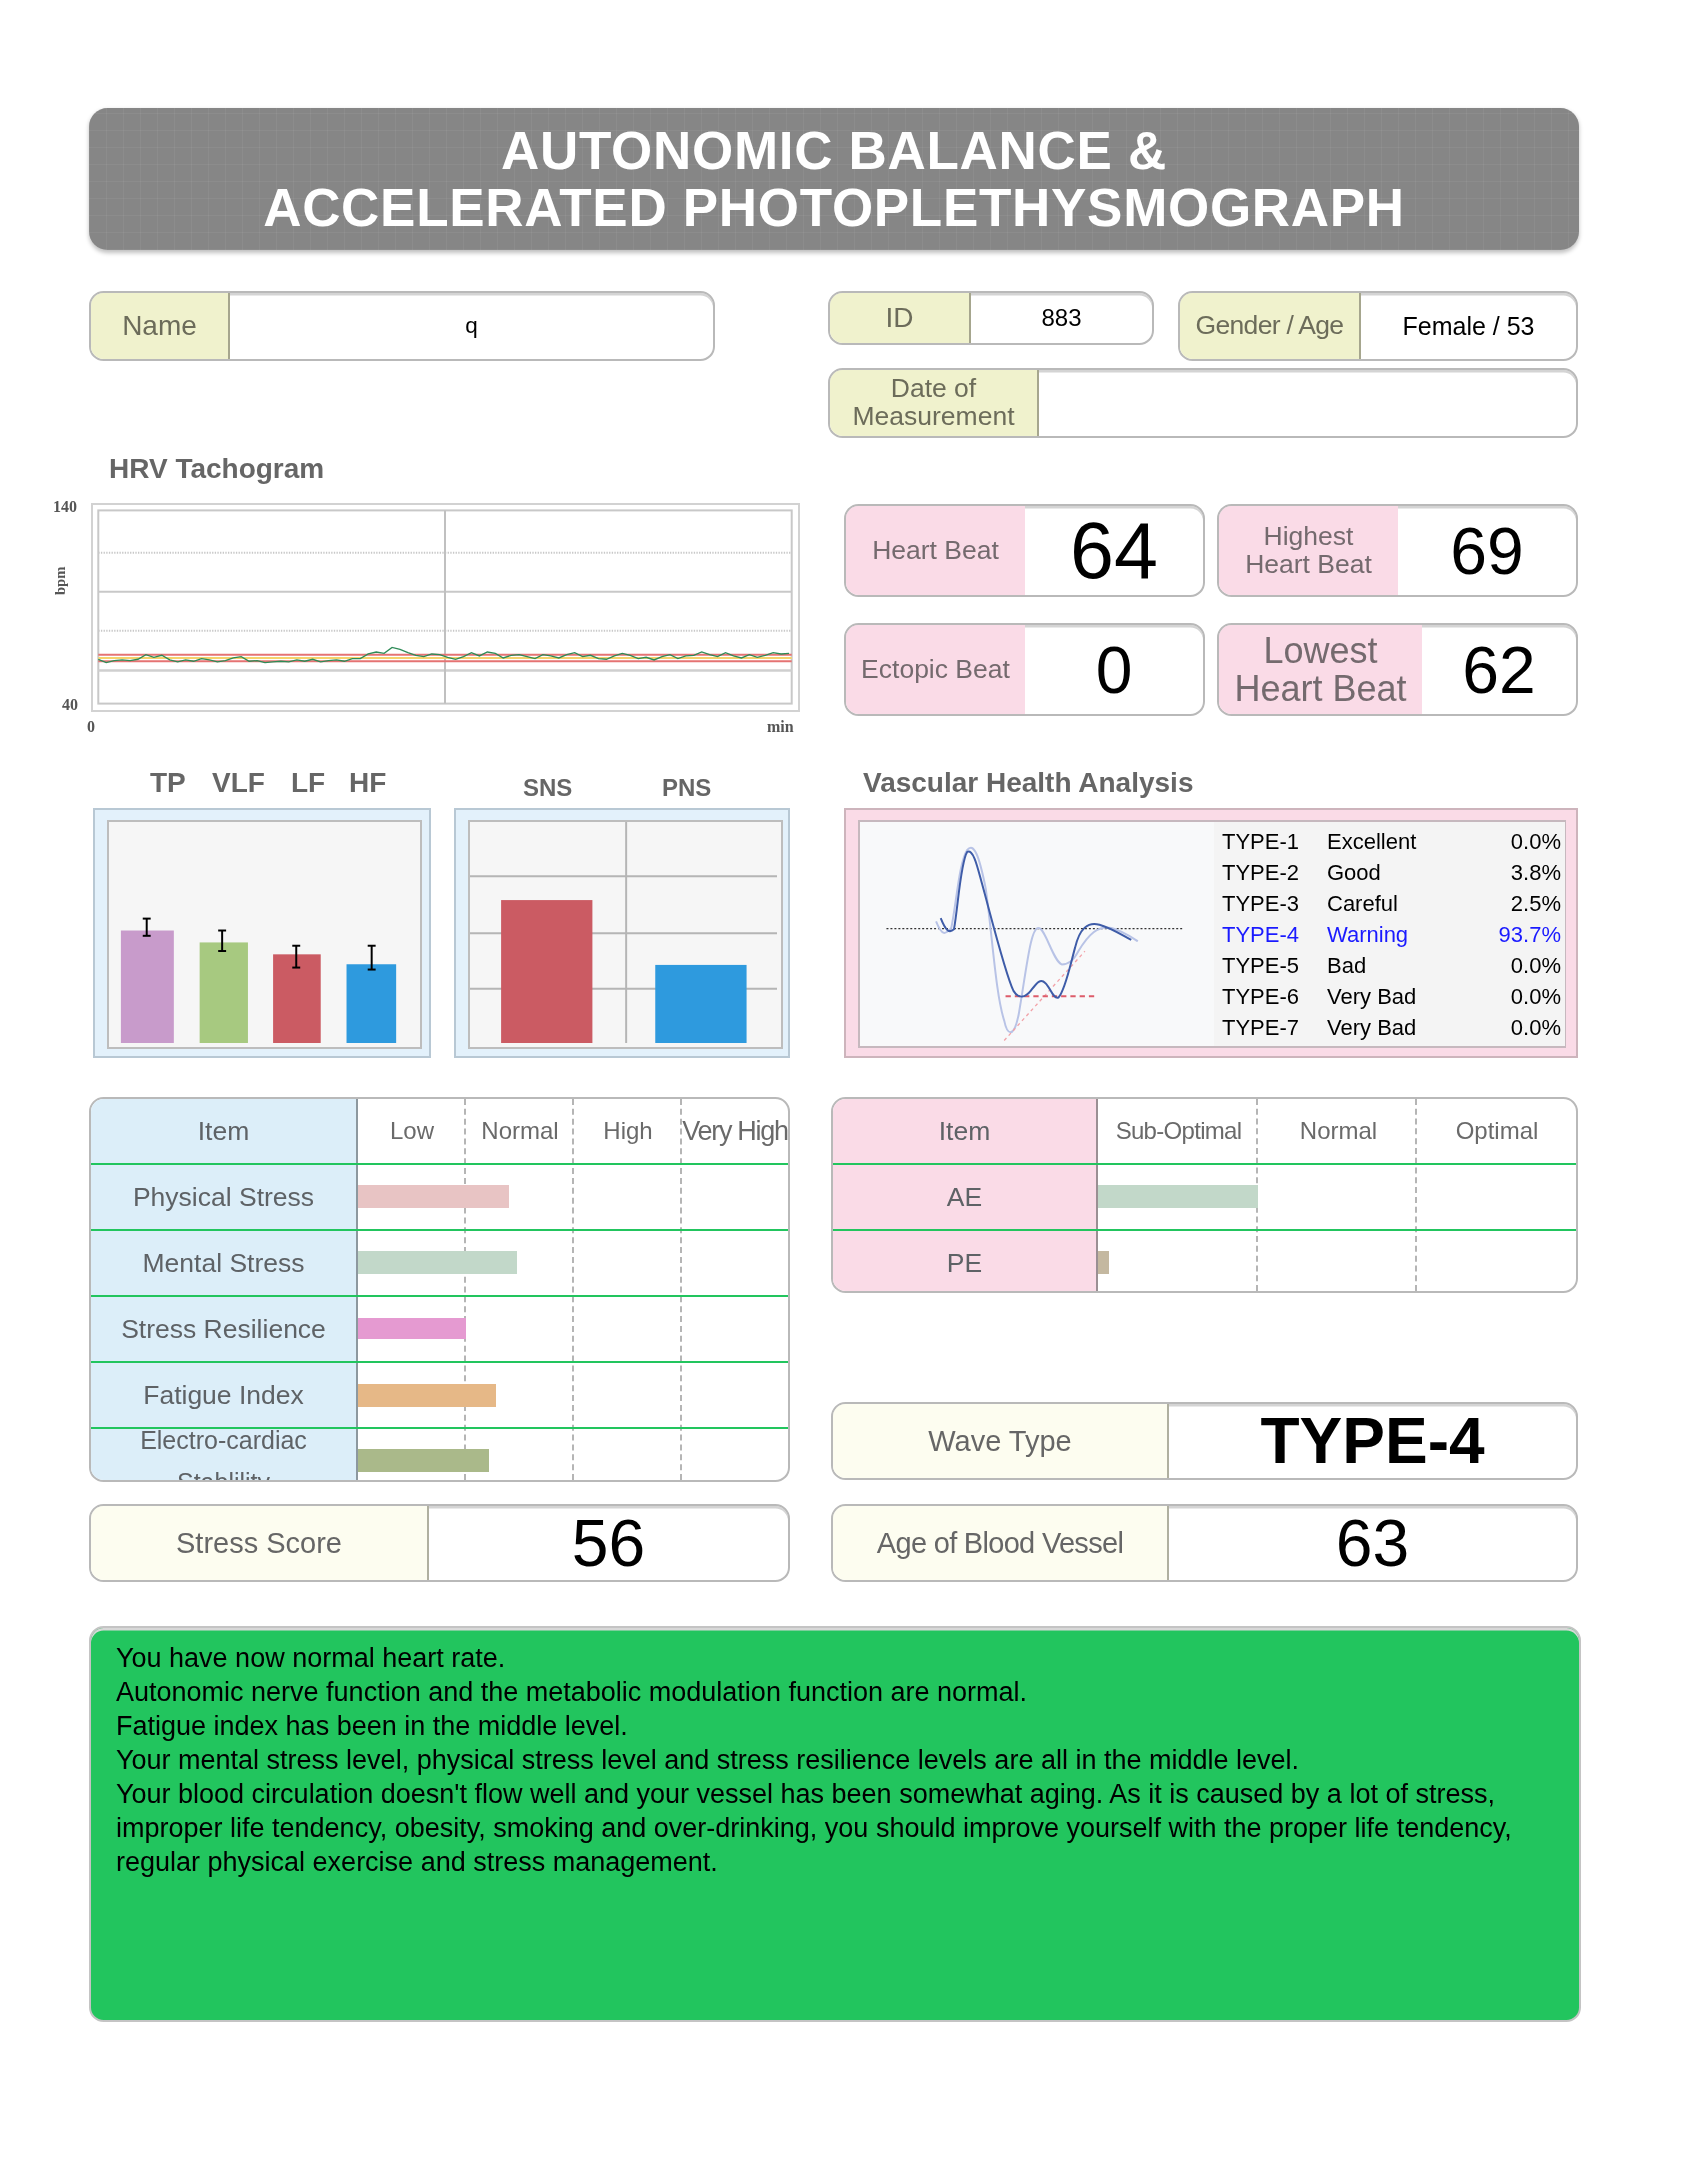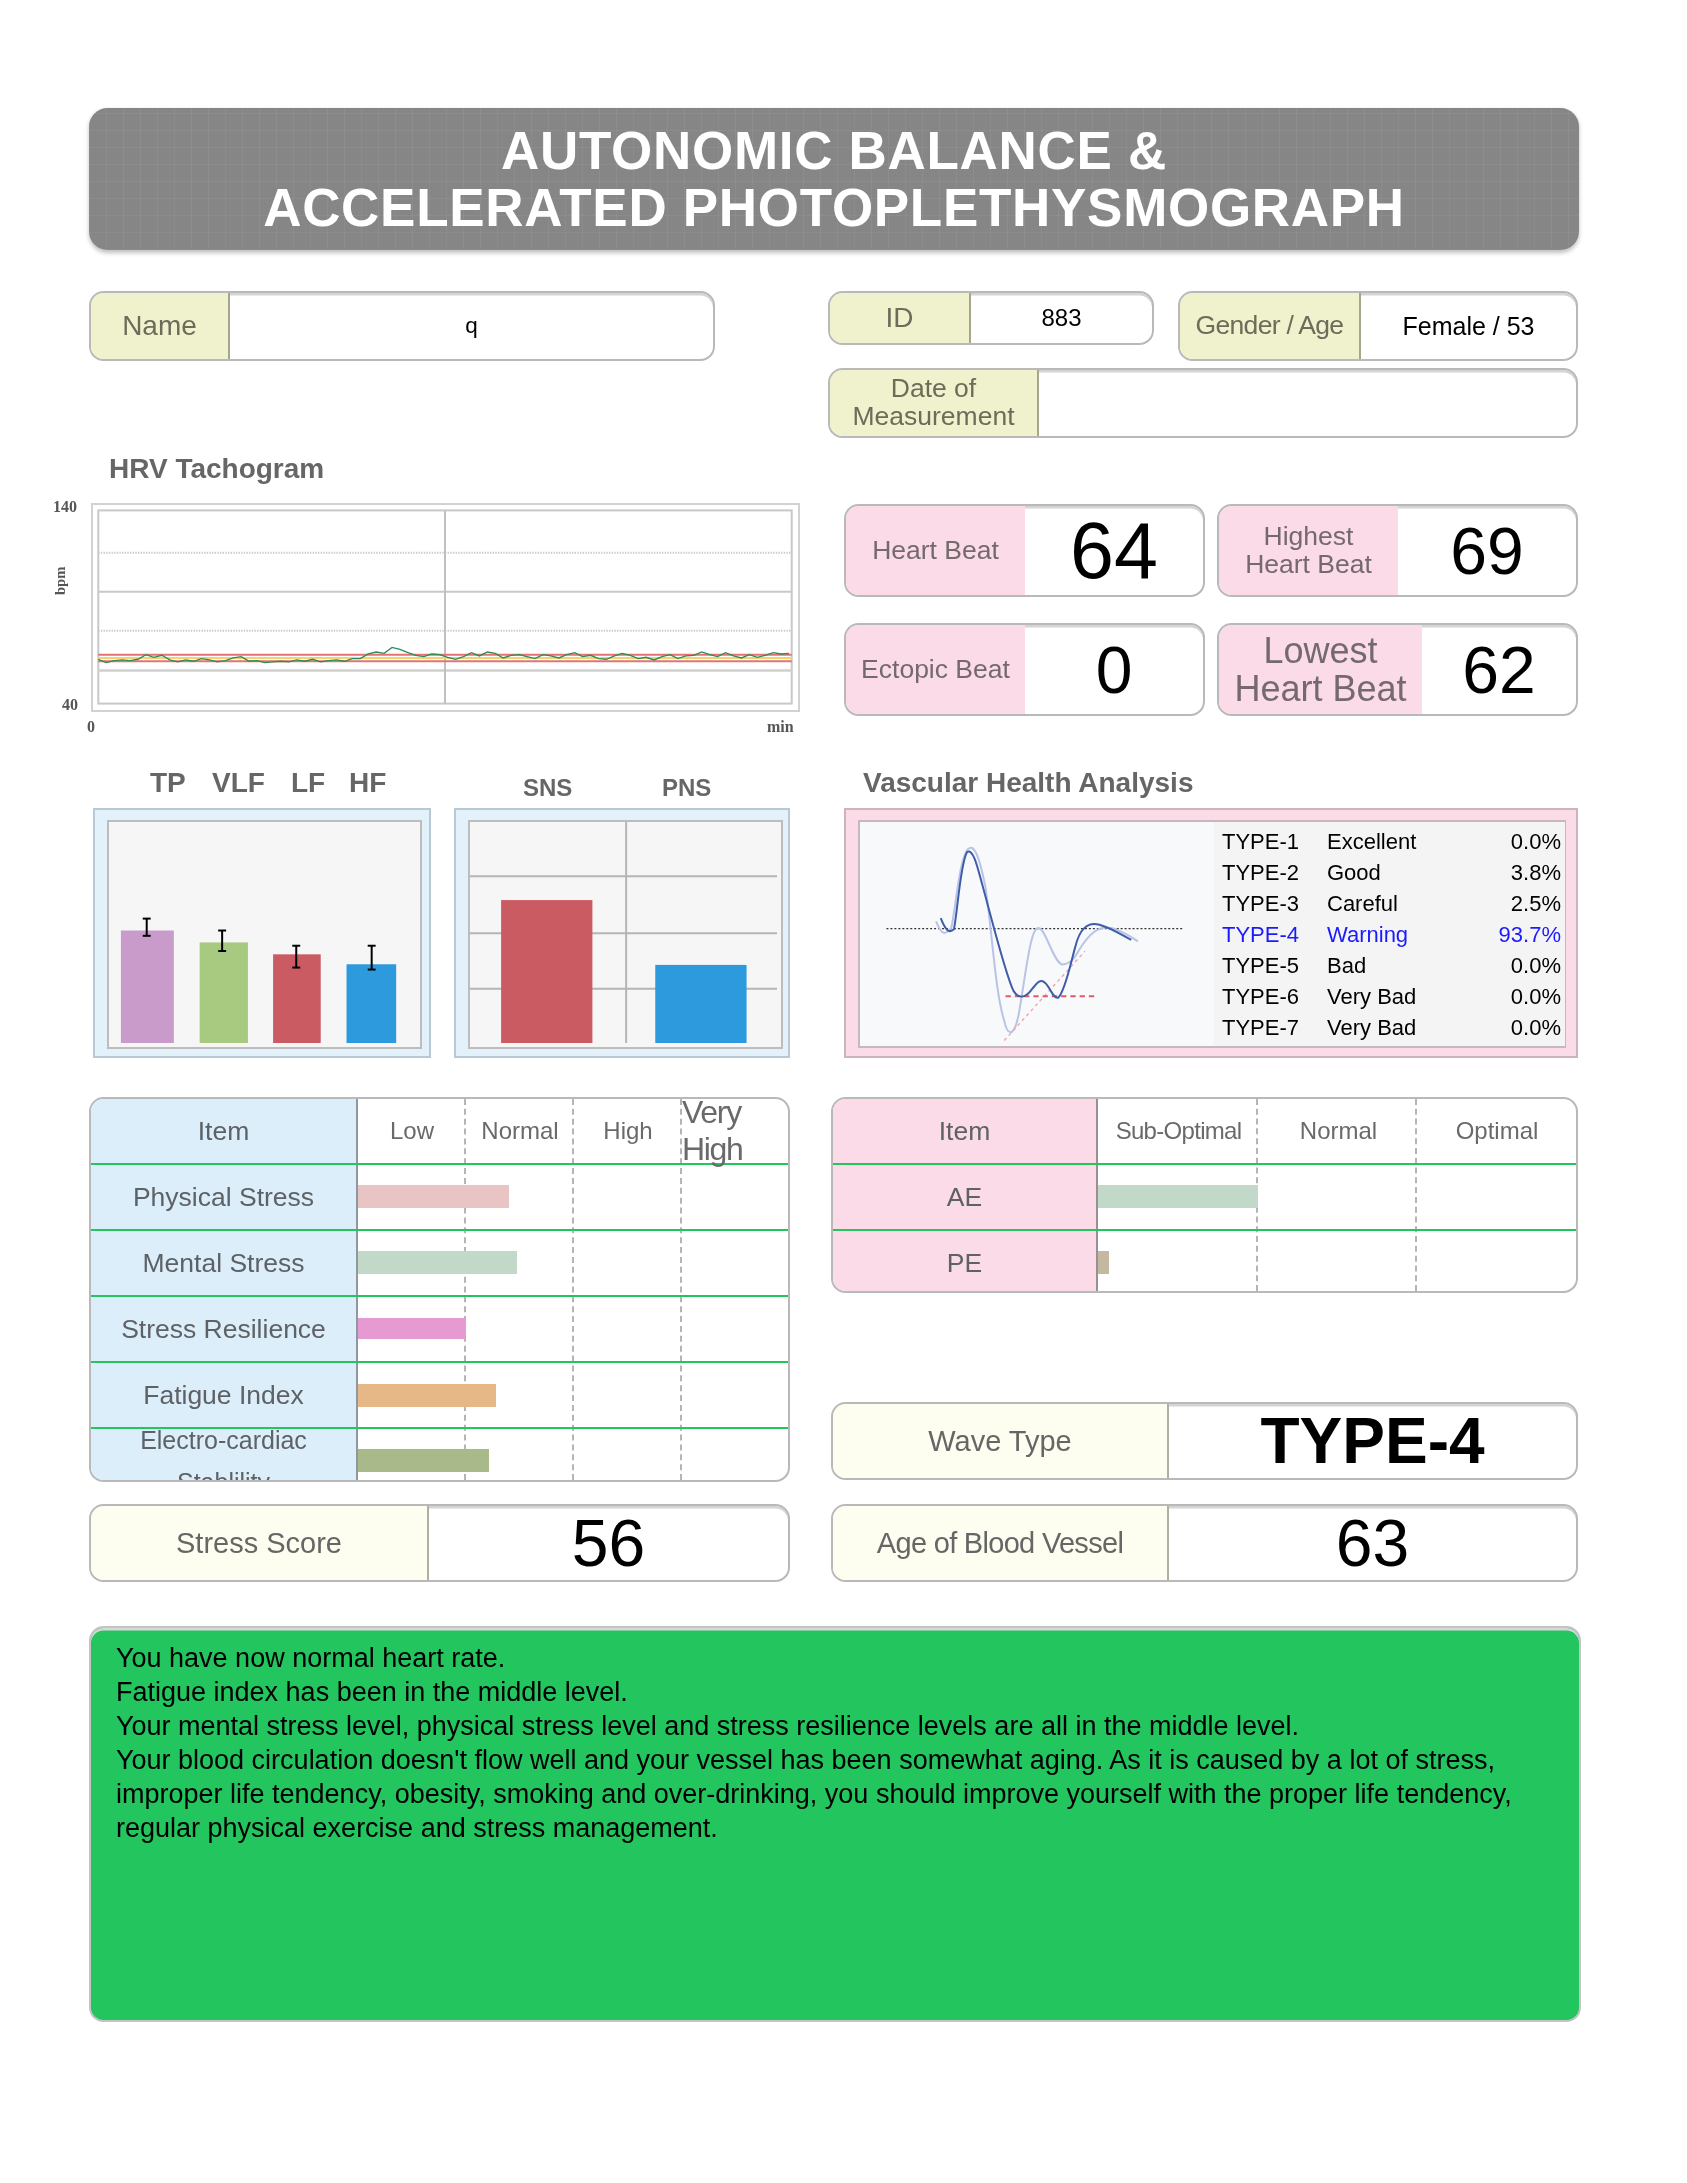--- a/index.html
+++ b/index.html
@@ -223,21 +223,21 @@
 
 <div class="abs tbl stress" style="left:89px;top:1097px;width:701px;height:385px;">
   <div class="abs vline" style="left:373px;"></div>
   <div class="abs vline" style="left:481px;"></div>
   <div class="abs vline" style="left:589px;"></div>
   <div class="row" style="height:64px;">
     <div class="itemcell" style="width:265px;font-size:26.5px;">Item</div>
     <div class="hdrcell" style="width:108px;font-size:24px;">Low</div>
     <div class="hdrcell" style="width:108px;font-size:24px;">Normal</div>
     <div class="hdrcell" style="width:108px;font-size:24px;">High</div>
-    <div class="hdrcell" style="flex:1;font-size:32px;letter-spacing:-1.3px;">Very High</div>
+    <div class="hdrcell" style="flex:1;font-size:27px;letter-spacing:-1.3px;text-align:center;">Very High</div>
   </div>
   <div class="row" style="height:64px;">
     <div class="itemcell" style="width:265px;font-size:26.5px;">Physical Stress</div>
     <div style="position:relative;flex:1;">
         <div class="abs" style="left:0;top:20px;width:151px;height:22.5px;background:#e8c4c4;"></div>
       </div>
   </div>
   <div class="row" style="height:64px;">
     <div class="itemcell" style="width:265px;font-size:26.5px;">Mental Stress</div>
     <div style="position:relative;flex:1;">
@@ -300,17 +300,18 @@
   <div class="val" style="font-size:66px;">56</div>
 </div>
 
 <div class="abs pill cream" style="left:831px;top:1504px;width:747px;height:78px;">
   <div class="lbl" style="width:334px;font-size:29px;letter-spacing:-0.7px;">Age of Blood Vessel</div>
   <div class="val" style="font-size:66px;">63</div>
 </div>
 
 <div class="abs summary" style="left:89px;top:1626px;width:1492px;height:396px;padding:13.2px 25px;">
   <p>You have now normal heart rate.</p>
+  <p>Autonomic nerve function and the metabolic modulation function are normal.</p>
   <p>Fatigue index has been in the middle level.</p>
   <p>Your mental stress level, physical stress level and stress resilience levels are all in the middle level.</p>
   <p>Your blood circulation doesn't flow well and your vessel has been somewhat aging. As it is caused by a lot of stress, improper life tendency, obesity, smoking and over-drinking, you should improve yourself with the proper life tendency, regular physical exercise and stress management.</p>
 </div>
 
 
 </body></html>

